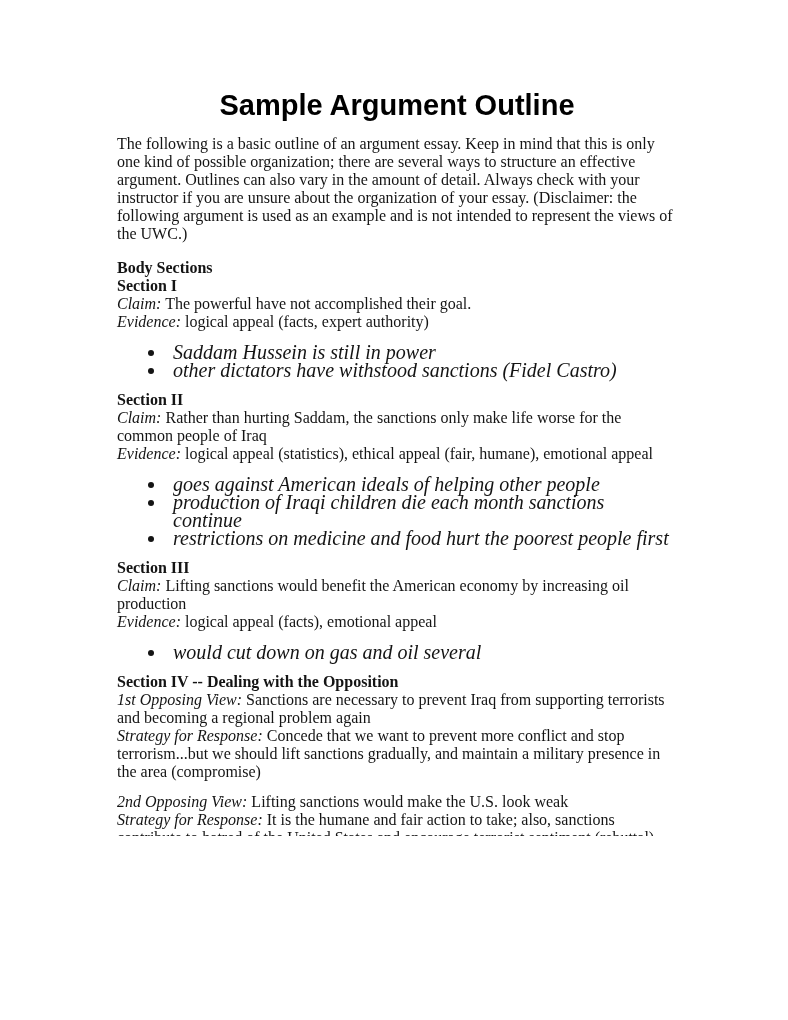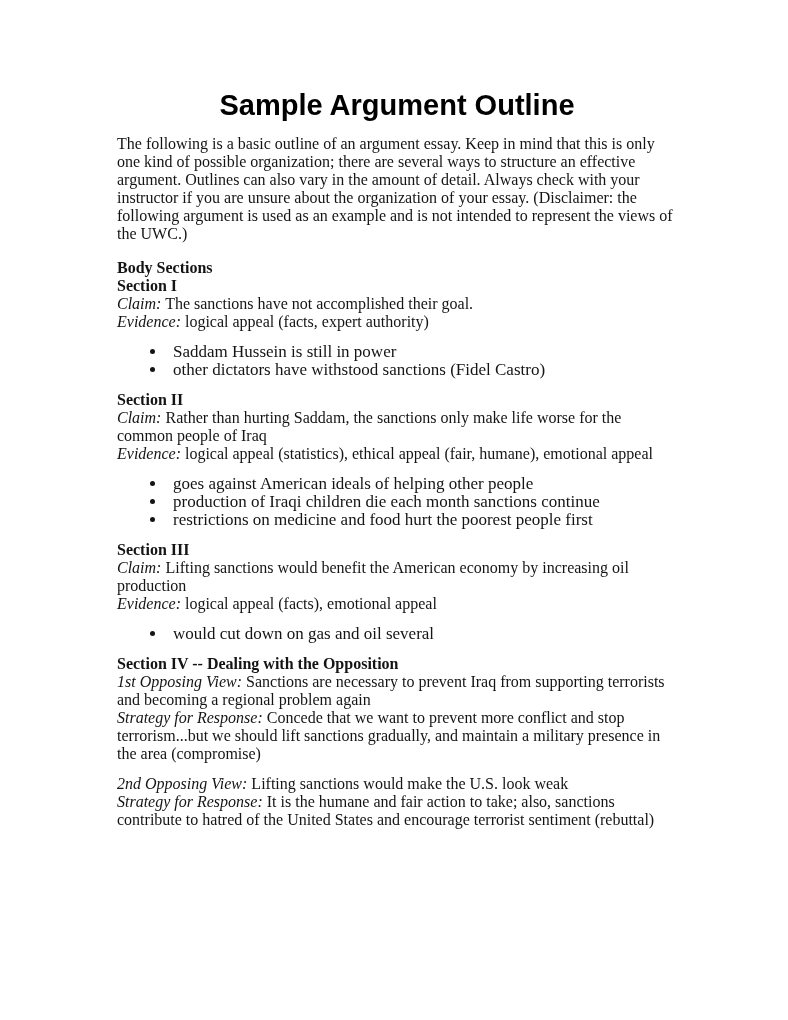--- a/index.html
+++ b/index.html
@@ -34,22 +34,23 @@
     font-size: 16px;
     line-height: 18px;
     margin: 0 0 12px 0;
   }
   .para.intro { margin-bottom: 16px; }
   .b { font-weight: bold; }
   .i { font-style: italic; }
   ul.bullets {
     margin: 10px 0 12px 0;
     padding: 0 0 0 50px;
-    font-size: 17px;
+    font-size: 20px;
     line-height: 18px;
+    font-style: italic;
   }
   ul.bullets li {
     list-style: disc;
     padding-left: 6px;
     margin: 0;
   }
   .footer {
     position: absolute;
     left: 0;
     top: 928px;
@@ -70,21 +71,21 @@
 <body>
 
 <div class="page">
   <div class="content">
 
     <h1 class="doc-title">Sample Argument Outline</h1>
 
     <p class="para intro">The following is a basic outline of an argument essay. Keep in mind that this is only one kind of possible organization; there are several ways to structure an effective argument. Outlines can also vary in the amount of detail. Always check with your instructor if you are unsure about the organization of your essay.  (Disclaimer: the following argument is used as an example and is not intended to represent the views of the UWC.)</p>
 
 
-    <p class="para"><span class="b">Body Sections</span><br><span class="b">Section I</span><br><span class="i">Claim:</span><span> The sanctions have not accomplished their goal.</span><br><span class="i">Evidence:</span><span> logical appeal (facts, expert authority)</span></p>
+    <p class="para"><span class="b">Body Sections</span><br><span class="b">Section I</span><br><span class="i">Claim:</span><span> The powerful have not accomplished their goal.</span><br><span class="i">Evidence:</span><span> logical appeal (facts, expert authority)</span></p>
 
     <ul class="bullets">
       <li>Saddam Hussein is still in power</li>
       <li>other dictators have withstood sanctions (Fidel Castro)</li>
     </ul>
 
     <p class="para"><span class="b">Section II</span><br><span class="i">Claim:</span><span> Rather than hurting Saddam, the sanctions only make life worse for the common people of Iraq</span><br><span class="i">Evidence:</span><span> logical appeal (statistics), ethical appeal (fair, humane), emotional appeal</span></p>
 
     <ul class="bullets">
       <li>goes against American ideals of helping other people</li>

